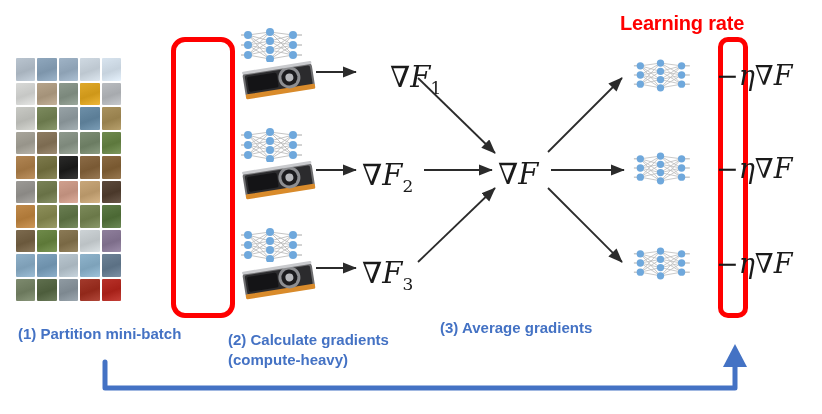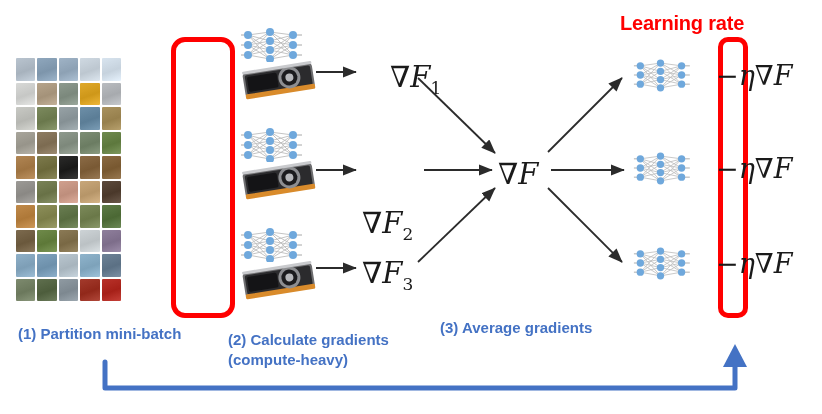--- a/index.html
+++ b/index.html
@@ -39,21 +39,21 @@
   #upd-net-2{left:633px;top:148px;}
   #upd-net-3{left:633px;top:243px;}
 
   
   .math{position:absolute;font-family:"DejaVu Serif",serif;color:#1a1a1a;
         white-space:nowrap;}
   .gradlabel{font-size:29px;}
   .gradlabel .it{font-style:italic;}
   .gradlabel sub{font-size:17px;font-style:normal;}
   #grad-1{left:376px;top:60px;margin-left:14px;}
-  #grad-2{left:362px;top:158px;margin-top:48px;}
+  #grad-2{left:362px;top:158px;}
   #grad-3{left:362px;top:256px;}
   #avg-grad{left:498px;top:157px;font-size:29px;}
   #avg-grad .it{font-style:italic;}
   .updlabel{font-size:27px;}
   .updlabel .eta{font-style:italic;font-family:"DejaVu Serif",serif;}
   .updlabel .it{font-style:italic;}
   #upd-1{left:716px;top:60px;}
   #upd-2{left:716px;top:153px;}
   #upd-3{left:716px;top:248px;}
 

